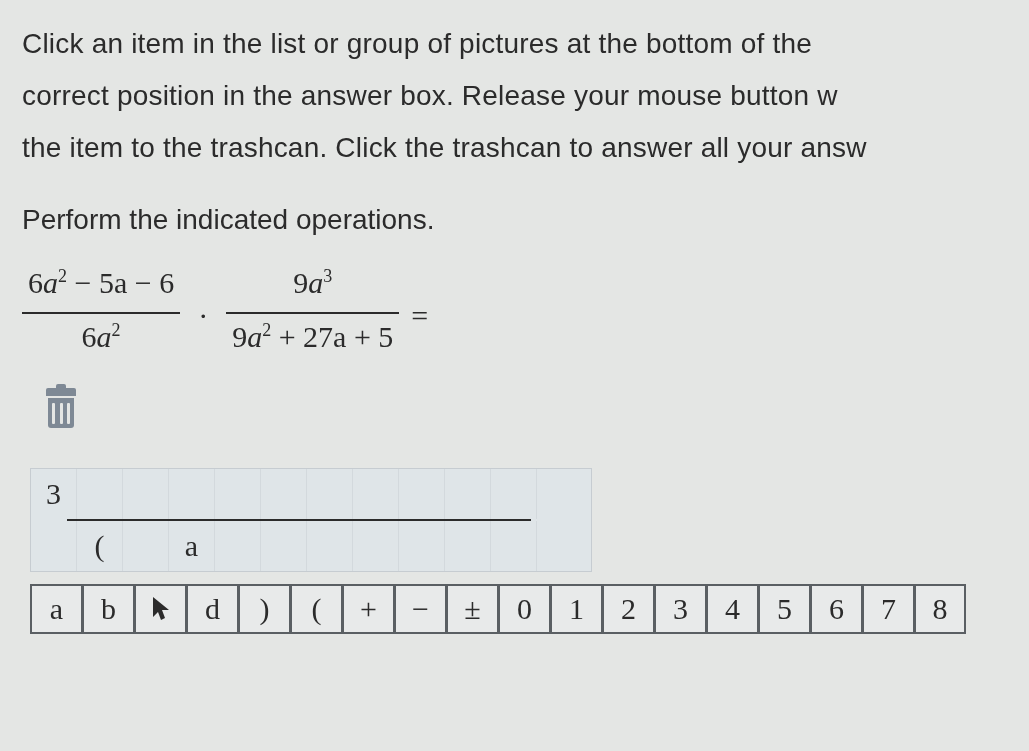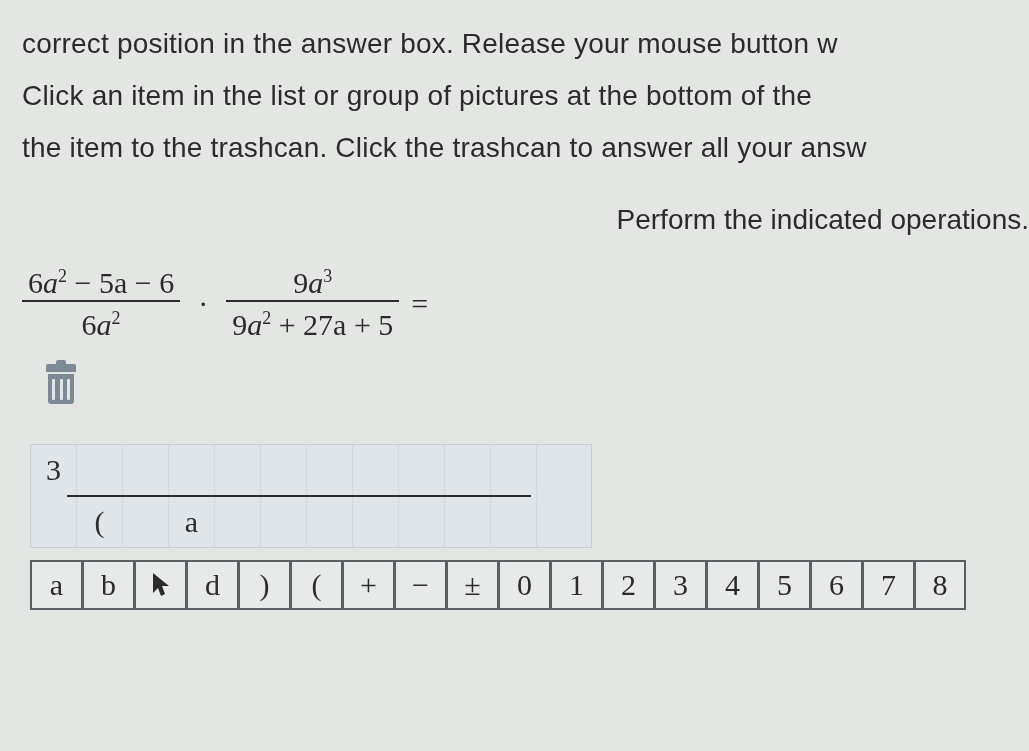--- a/index.html
+++ b/index.html
@@ -20,38 +20,37 @@
     font-size:28px;
     line-height:52px;
     color:#2b2b2b;
     letter-spacing:.2px;
     white-space:nowrap;
   }
   .prompt{
     margin-top:30px;
     font-size:28px;
     color:#2b2b2b;
-    text-align:right;
   }
   
   .eq{
     margin-top:30px;
     display:flex;
     align-items:center;
     font-family:"Times New Roman",serif;
     font-size:30px;
     color:#2b2b2b;
   }
   .frac{
     display:inline-flex;
     flex-direction:column;
     align-items:center;
   }
   .frac .num, .frac .den{
-    padding:0 6px 0 6px;
+    padding:0 6px 12px 6px;
     white-space:nowrap;
   }
   .frac .bar{
     width:100%;
     height:2px;
     background:#2b2b2b;
   }
   .frac .den{padding-top:6px;}
   sup{font-size:.6em;vertical-align:super;line-height:0;}
   .dot{padding:0 18px;}
@@ -137,22 +136,22 @@
     width:20px;height:28px;position:relative;
   }
   .cursor-icon svg{width:100%;height:100%;}
 </style>
 </head>
 <body>
 
 <div class="page">
 
   <div class="instructions">
+    <div>Click an item in the list or group of pictures at the bottom of the </div>
     <div>correct position in the answer box. Release your mouse button w</div>
-    <div>Click an item in the list or group of pictures at the bottom of the </div>
     <div>the item to the trashcan. Click the trashcan to answer all your answ</div>
   </div>
 
   <div class="prompt">Perform the indicated operations.</div>
 
   <div class="eq">
     <span class="frac">
       <span class="num">
         <span>6</span><span style="font-style:italic">a</span><sup>2</sup><span> − 5a − 6</span>
       </span>

